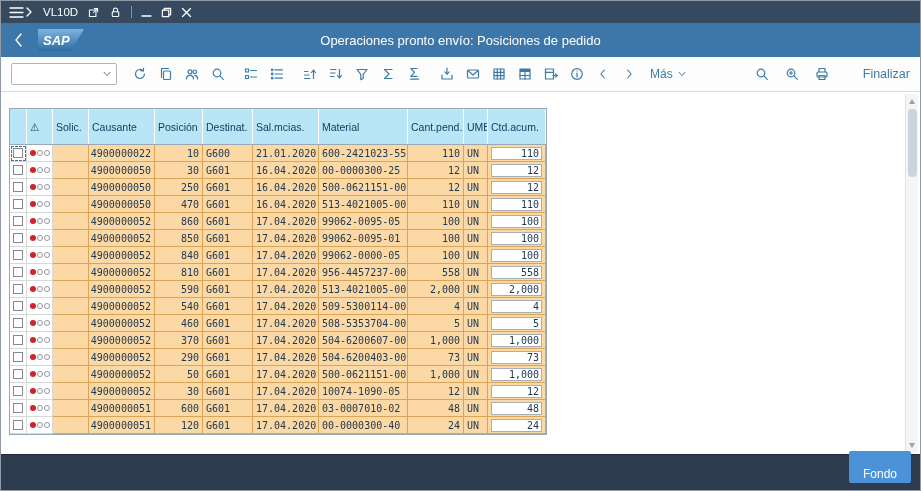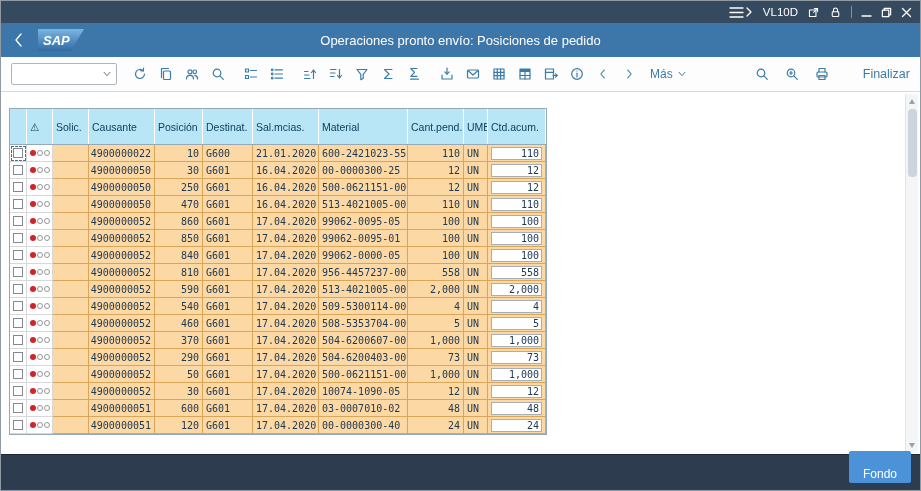--- a/index.html
+++ b/index.html
@@ -1,21 +1,21 @@
 <!DOCTYPE html>
 <html><head>
 <meta charset="utf-8">
 <style>
   * { margin:0; padding:0; box-sizing:border-box; font-family:"Liberation Sans","DejaVu Sans",sans-serif; }
   html,body { width:921px; height:491px; }
   body { position:relative; background:#fff; border:1px solid #8f9aa5; overflow:hidden; }
 
   
   .topbar { position:absolute; top:0; left:0; right:0; height:22px; background:#354a5f;
-            display:flex; align-items:center; justify-content:flex-end; padding:0 8px; }
+            display:flex; align-items:center; justify-content:flex-start; padding:0 8px; }
   .topbar-right { display:flex; align-items:center; gap:9px; }
   .tcode { color:#fff; font-size:11.5px; }
   .vsep { width:1px; height:12px; background:rgba(255,255,255,.4); }
   .wicon svg { stroke:#fff; fill:none; stroke-width:1.3; stroke-linecap:round; stroke-linejoin:round; display:block; }
   .iconbtn { background:none; border:none; padding:0; display:flex; align-items:center; cursor:default; }
 
   
   .titlebar { position:absolute; top:22px; left:0; right:0; height:34px; background:#3d76a9;
               display:flex; align-items:center; padding:0 12px; }
   .back-btn { margin-right:14px; }

